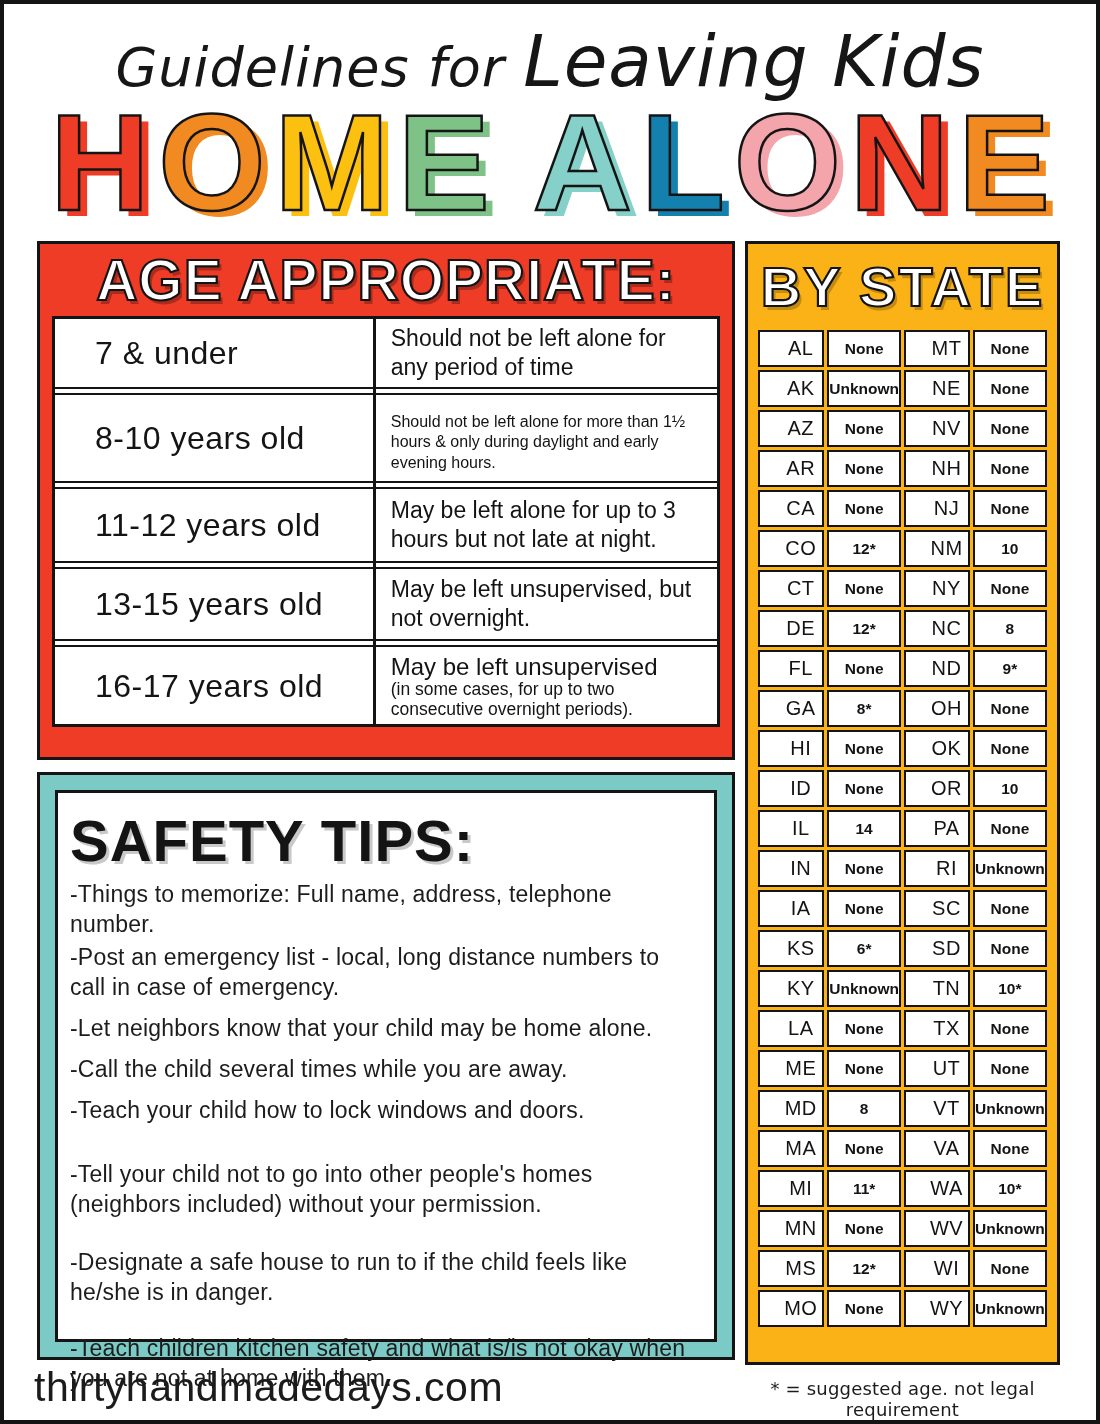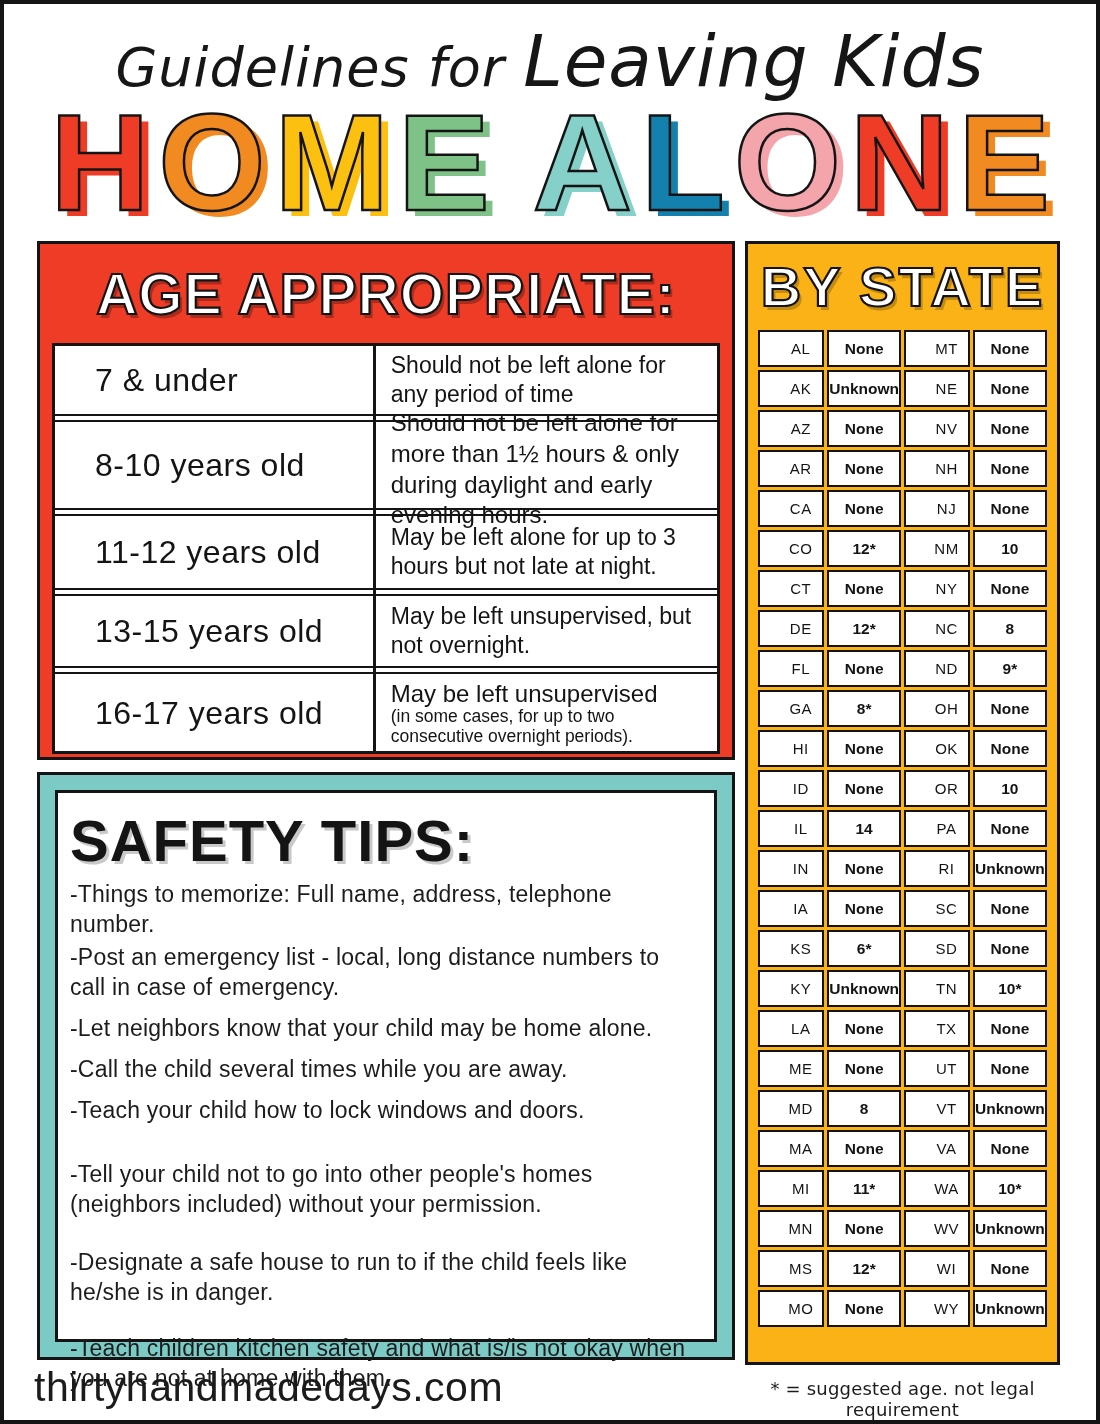--- a/index.html
+++ b/index.html
@@ -51,21 +51,21 @@
     padding: 0 12px 12px 12px;
   }
   .outline-title {
     color: #ffffff;
     -webkit-text-stroke: 2.2px #141414;
     text-shadow: 3px 4px 0 rgba(0,0,0,0.28);
     font-weight: 600;
     text-align: center;
     white-space: nowrap;
   }
-  .age-title { height: 99px; display:flex; align-items:center; justify-content:center;
+  .age-title { height: 72px; display:flex; align-items:center; justify-content:center;
                font-size: 57px; letter-spacing: 1px; }
   .age-table {
     position: relative;
     height: 411px;
     background: #ffffff;
     border: 3px solid #141414;
   }
   .age-vdiv { position: absolute; left: 48%; top: 0; bottom: 0; width: 3px; background: #141414; }
   .age-row { display: flex; }
   .age-cell-left {
@@ -75,21 +75,21 @@
   .age-cell-right {
     width: 52%; display: flex; flex-direction: column; justify-content: center;
     padding: 4px 10px 4px 18px;
   }
   .age-row-sep {
     height: 8px;
     border-top: 2.5px solid #141414;
     border-bottom: 2.5px solid #141414;
   }
   .ri-0 { height: 68px; } .ri-0 .g-main { font-size: 23px; line-height: 1.25; }
-  .ri-1 { height: 86px; } .ri-1 .g-main { font-size: 24px; line-height: 1.28; margin-top: 9px; }
+  .ri-1 { height: 86px; } .ri-1 .g-main { font-size: 16px; line-height: 1.28; margin-top: 9px; }
   .ri-2 { height: 72px; } .ri-2 .g-main { font-size: 23px; line-height: 1.25; }
   .ri-3 { height: 70px; } .ri-3 .g-main { font-size: 23px; line-height: 1.25; }
   .ri-4 { height: 79px; } .ri-4 .g-main { font-size: 24px; line-height: 1.1; }
   .g-sub { font-size: 17.5px; line-height: 1.12; }
 
   
   .tips-box {
     margin-top: 12px;
     width: 698px; height: 588px;
     background: #7bcac5;
@@ -132,21 +132,21 @@
   table.state-table {
     border-collapse: separate; border-spacing: 3px;
     margin: 8px auto 0 auto;
   }
   .state-table td {
     background: #ffffff;
     border: 2px solid #141414;
     height: 37px;
     text-align: center; vertical-align: middle;
   }
-  .state-table td.st { width: 66px; font-size: 15px; font-weight: 500; letter-spacing: 0.5px; padding-left: 19px; }
+  .state-table td.st { width: 66px; font-size: 20px; font-weight: 500; letter-spacing: 0.5px; padding-left: 19px; }
   .state-table td.va { width: 70px; font-size: 15.5px; font-weight: 600; }
 
   
   .site {
     position: absolute; left: 30px; top: 1360px;
     font-size: 41px; font-weight: 400; letter-spacing: 0.5px; color: #1b1b1b;
   }
   .footnote {
     position: absolute; left: 741px; top: 1374px; width: 315px;
     text-align: center;

